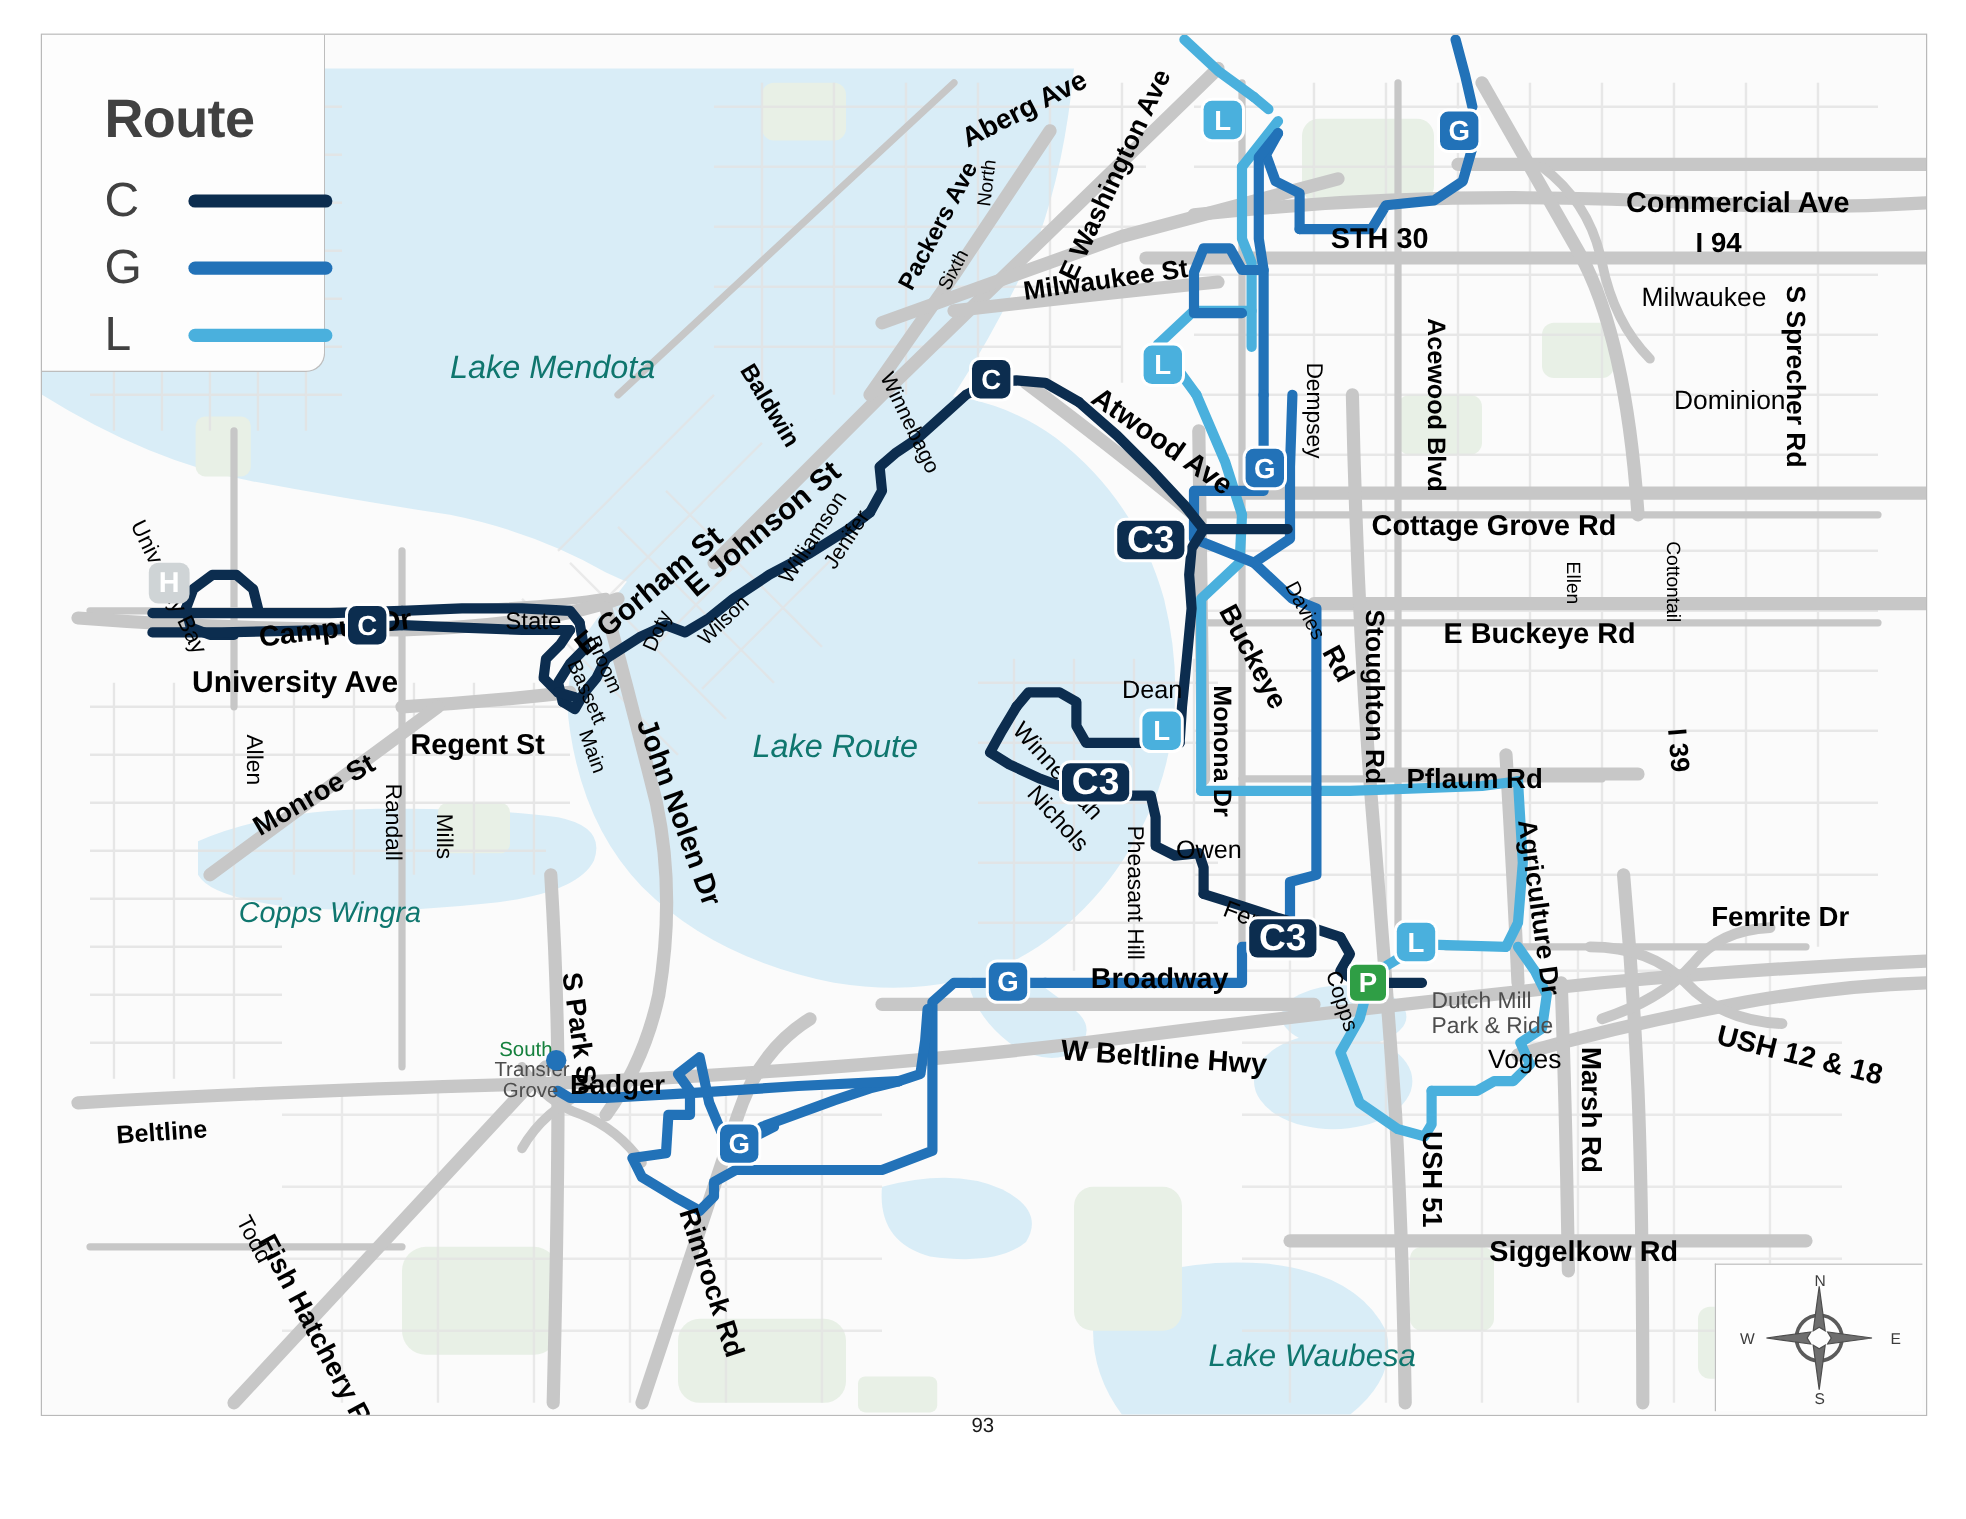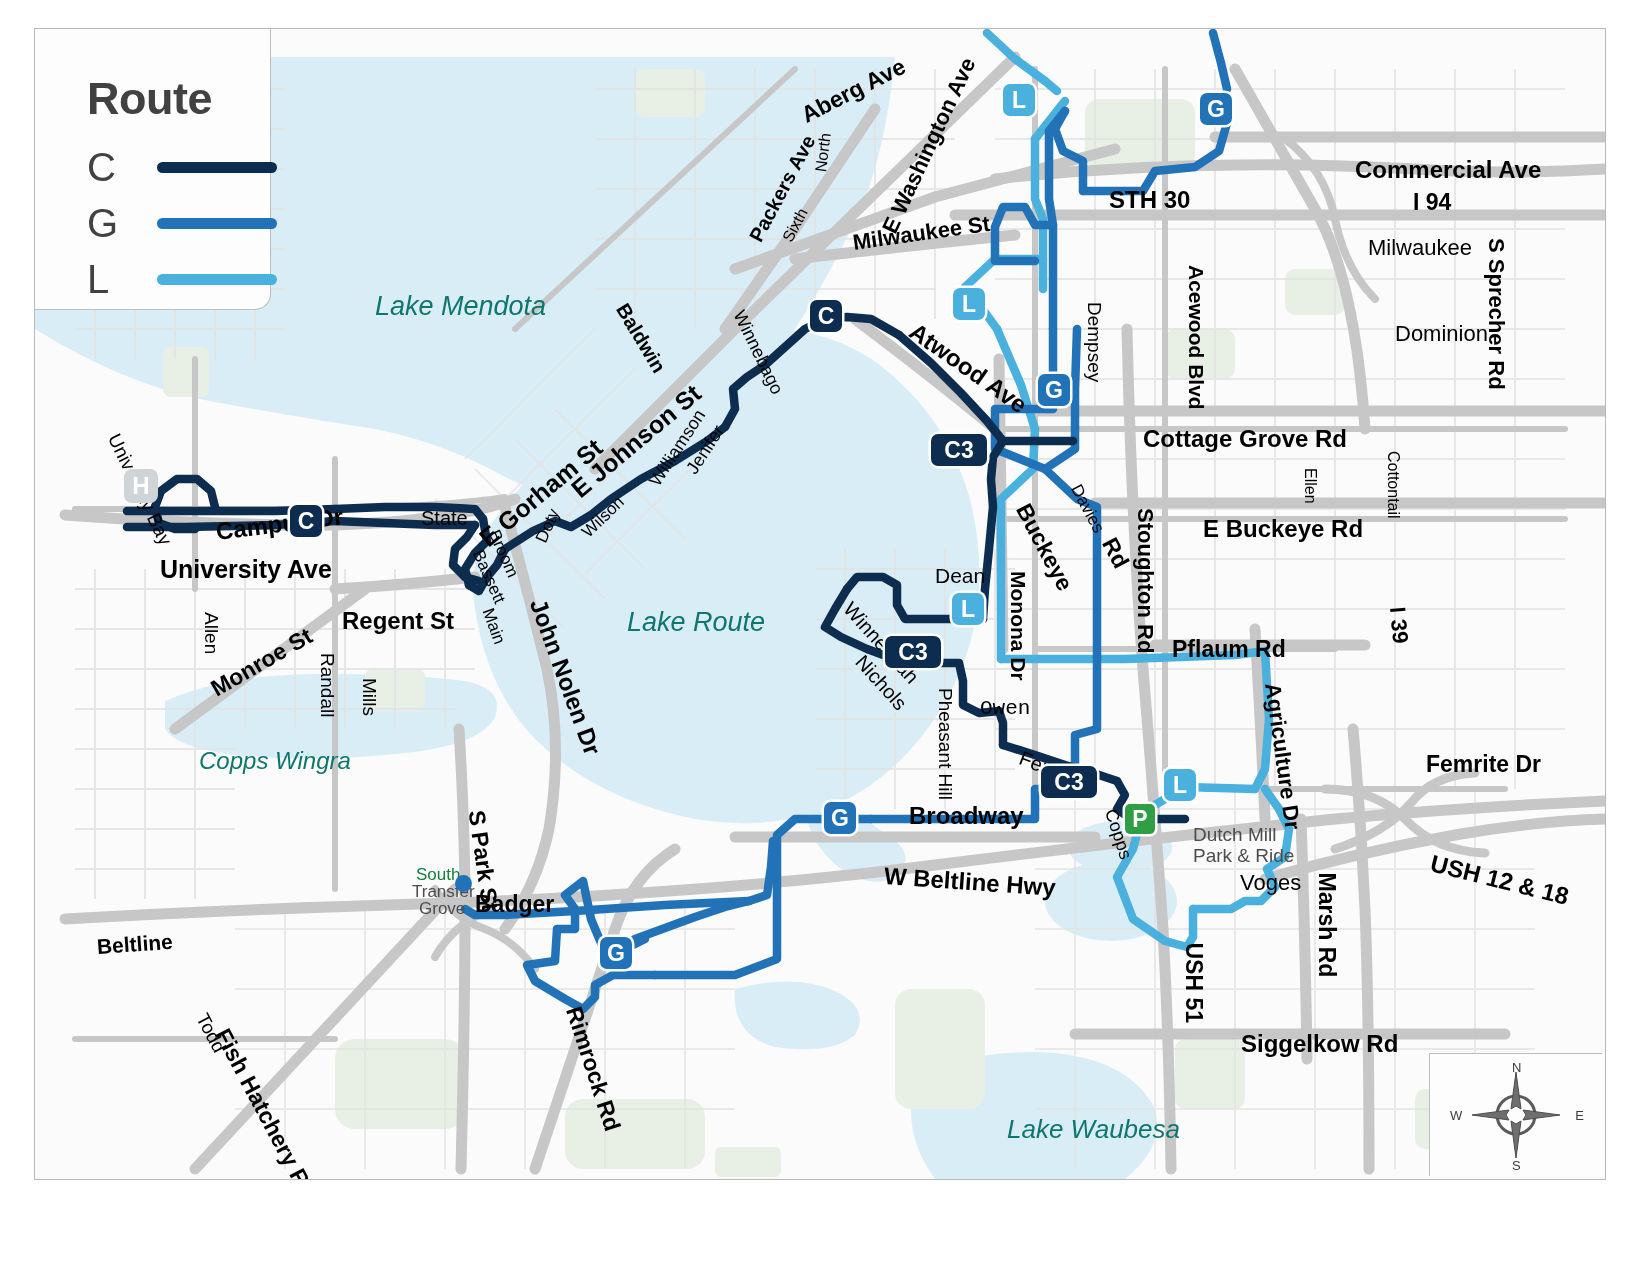--- a/index.html
+++ b/index.html
@@ -31,21 +31,21 @@
     transform-origin:left center;pointer-events:none;
   }
   .lake{color:#0f766e;font-style:italic;}
   
   .shield{
     position:absolute;display:flex;align-items:center;justify-content:center;
     color:#fff;font-weight:bold;border-radius:7px;z-index:30;
     box-shadow:0 0 0 2.5px #ffffff;
   }
   .shield.sq{width:32px;height:32px;font-size:23px;}
-  .shield.wide{width:56px;height:32px;font-size:23px;}
+  .shield.wide{width:56px;height:32px;font-size:31px;}
   .shield.C{background:#0c2d4f;}
   .shield.G{background:#2272b8;}
   .shield.L{background:#4ab0dd;}
   .hmark{
     position:absolute;width:34px;height:34px;border-radius:8px;background:#cfd4d6;
     display:flex;align-items:center;justify-content:center;color:#fff;font-weight:bold;
     font-size:24px;z-index:29;
   }
   .pmark{
     position:absolute;width:30px;height:30px;border-radius:5px;background:#2f9e45;
@@ -402,21 +402,21 @@
         <div class="lbl " style="left: 377px; top: 853px; font-size: 17px; color: rgb(77, 77, 77);">Transfer</div>
         <div class="lbl " style="left: 384px; top: 870px; font-size: 17px; color: rgb(77, 77, 77);">Grove</div>
         <div class="lbl " style="left: 62px; top: 906px; font-size: 21px; font-weight: bold; transform: rotate(-4deg);">Beltline</div>
         <div class="lbl " style="left: 166px; top: 975px; font-size: 19px; transform: rotate(62deg);">Todd</div>
         <div class="lbl " style="left: 186px; top: 988px; font-size: 23px; font-weight: bold; transform: rotate(62deg);">Fish Hatchery Rd</div>
         <div class="lbl " style="left: 538px; top: 965px; font-size: 23px; font-weight: bold; transform: rotate(72deg);">Rimrock Rd</div>
         <div class="lbl " style="left: 812px; top: 565px; font-size: 20px; transform: rotate(48deg);">Winnequah</div>
         <div class="lbl " style="left: 900px; top: 535px; font-size: 21px;">Dean</div>
         <div class="lbl " style="left: 824px; top: 618px; font-size: 20px; transform: rotate(48deg);">Nichols</div>
         <div class="lbl " style="left: 910px; top: 648px; font-size: 19px; transform: rotate(90deg);">Pheasant Hill</div>
-        <div class="lbl " style="left: 945px; top: 668px; font-size: 21px; font-family: Liberation Mono, monospace;">Owen</div>
+        <div class="lbl " style="left: 945px; top: 668px; font-size: 21px;">Owen</div>
         <div class="lbl " style="left: 985px; top: 717px; font-size: 20px; transform: rotate(21deg);">Femrite</div>
         <div class="lbl " style="left: 983px; top: 530px; font-size: 21px; font-weight: bold; transform: rotate(90deg);">Monona Dr</div>
         <div class="lbl " style="left: 874px; top: 773px; font-size: 24px; font-weight: bold;">Broadway</div>
         <div class="lbl " style="left: 849px; top: 833px; font-size: 24px; font-weight: bold; transform: rotate(4deg);">W Beltline Hwy</div>
         <div class="lbl " style="left: 1075px; top: 770px; font-size: 18px; transform: rotate(72deg);">Copps</div>
         <div class="lbl " style="left: 1158px; top: 795px; font-size: 19px; color: rgb(77, 77, 77);">Dutch Mill</div>
         <div class="lbl " style="left: 1158px; top: 816px; font-size: 19px; color: rgb(77, 77, 77);">Park &amp; Ride</div>
         <div class="lbl " style="left: 1237px; top: 641px; font-size: 22px; font-weight: bold; transform: rotate(82deg);">Agriculture Dr</div>
         <div class="lbl " style="left: 1391px; top: 722px; font-size: 23px; font-weight: bold;">Femrite Dr</div>
         <div class="lbl " style="left: 1396px; top: 820px; font-size: 24px; font-weight: bold; transform: rotate(14deg);">USH 12 &amp; 18</div>
@@ -486,13 +486,14 @@
         <polygon points="130,61 93,56 96,61 93,66" fill="#6e6e6e" stroke="#4d4d4d" stroke-width="1"></polygon>
       </svg>
       <span style="position:absolute;left:82px;top:6px;font-size:13px;color:#3c3c3c;">N</span>
       <span style="position:absolute;left:82px;bottom:3px;font-size:13px;color:#3c3c3c;">S</span>
       <span style="position:absolute;left:20px;top:54px;font-size:13px;color:#3c3c3c;">W</span>
       <span style="position:absolute;right:18px;top:54px;font-size:13px;color:#3c3c3c;">E</span>
     </div>
 
   </div>
 
+  <div id="pagenum">93</div>
 </div>
 
 </body></html>

